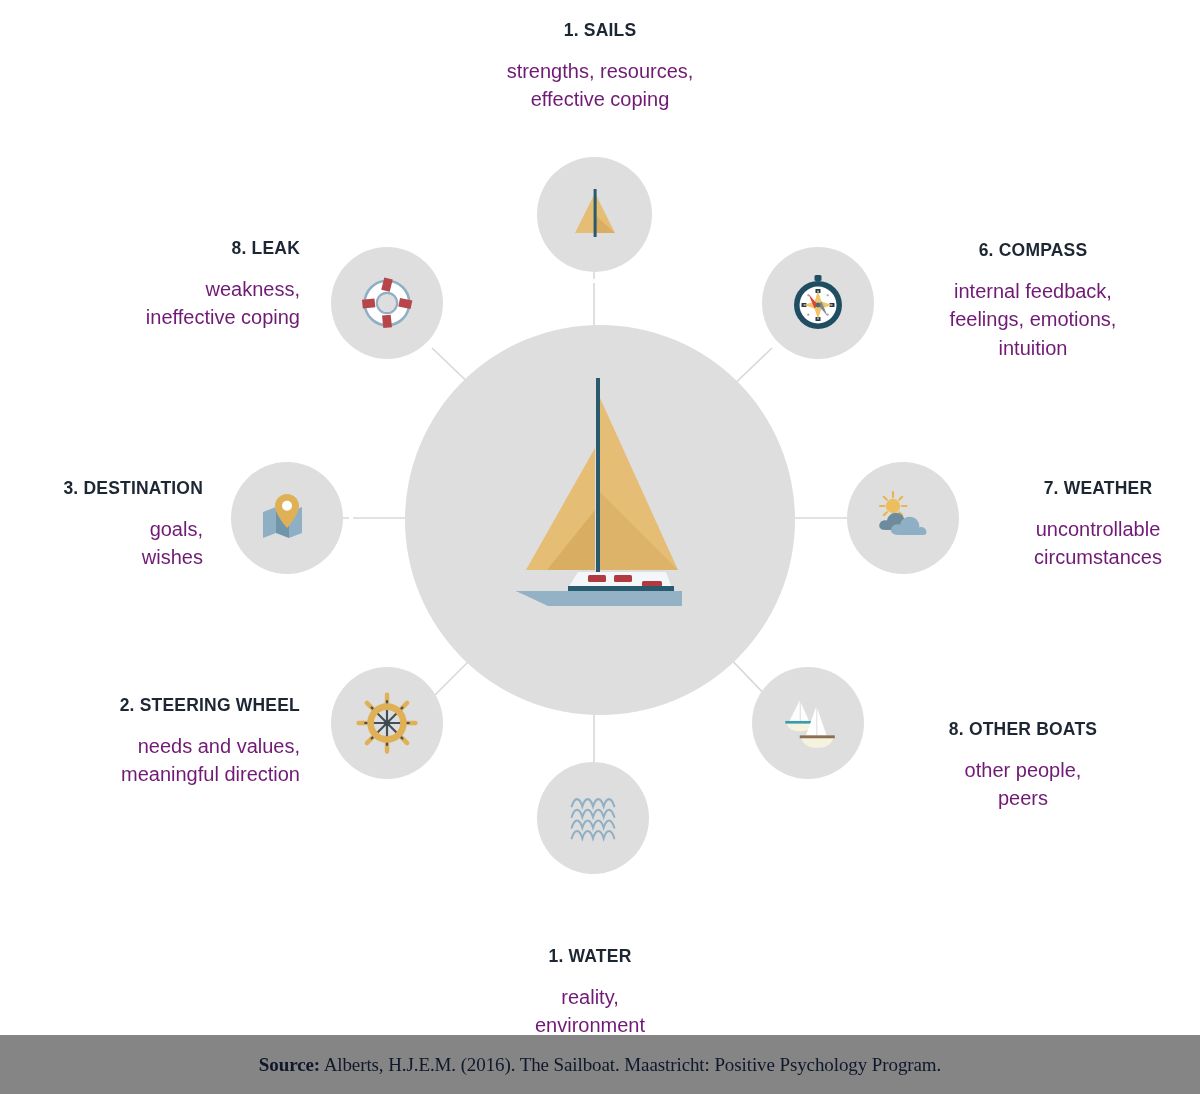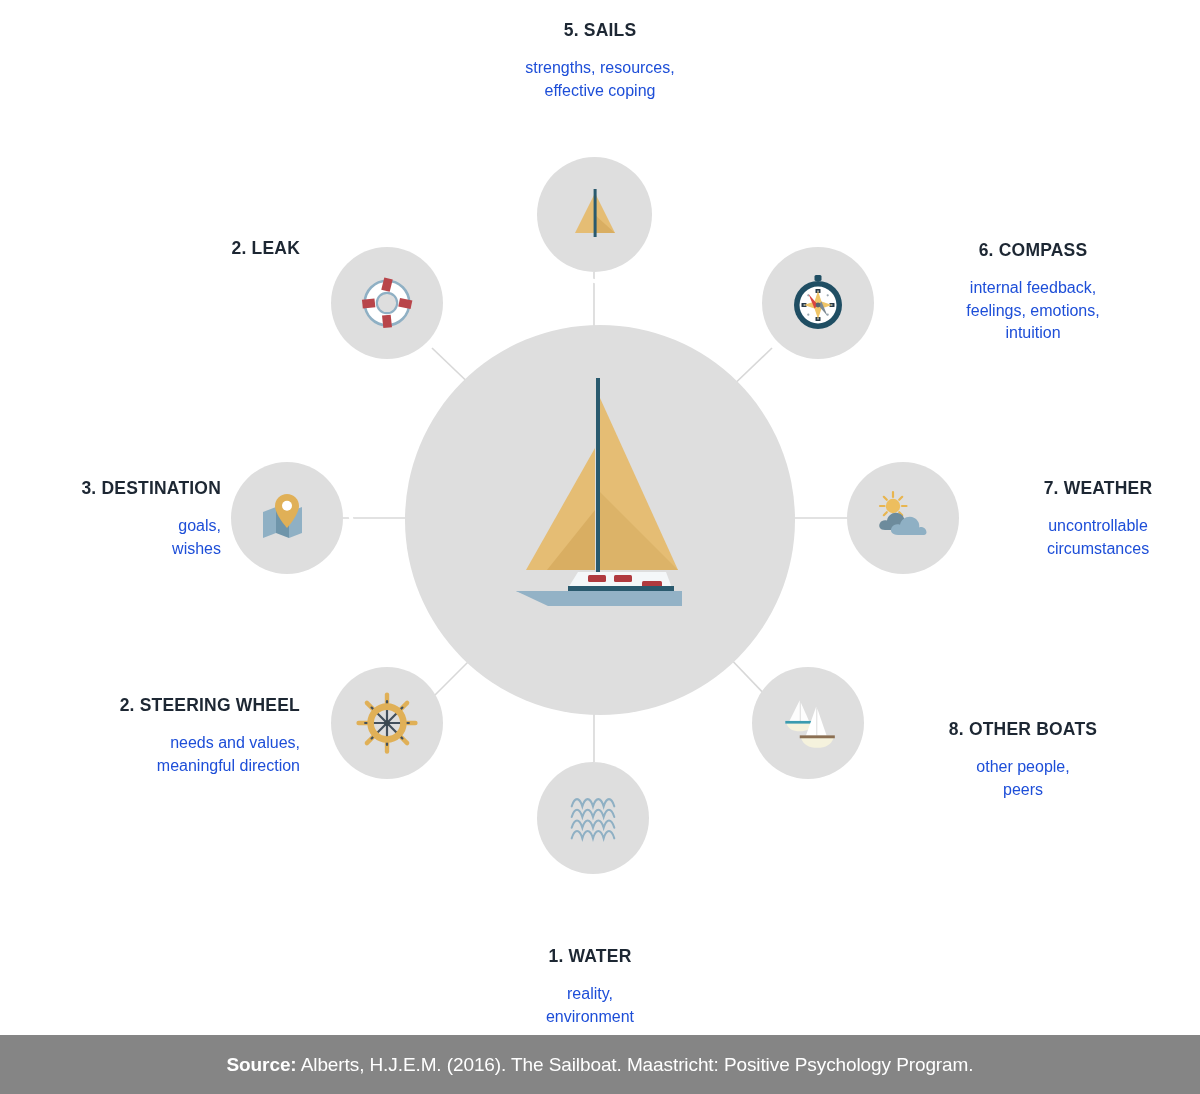--- a/index.html
+++ b/index.html
@@ -40,35 +40,35 @@
   .node-title {
     font-size: 17.5px;
     font-weight: bold;
     color: #1d2733;
     letter-spacing: 0.2px;
     line-height: 1.2;
     margin: 0 0 16px 0;
     white-space: nowrap;
   }
   .node-desc {
-    font-size: 16px;
-    color: #1d4ed8;
+    font-size: 20px;
+    color: #701a75;
     line-height: 1.42;
     margin: 0;
     white-space: pre-line;
   }
   .align-right { text-align: right; }
   .align-left  { text-align: center;  }
   .align-center{ text-align: center; }
 
   
   #text-sails      { left: 465px; top: 20px;  width: 270px; }
   #text-leak       { left: 100px; top: 238px; width: 200px; }
   #text-compass    { left: 908px; top: 240px; width: 250px; }
-  #text-destination{ left: 26px;  top: 478px; width: 195px; }
+  #text-destination{ left: 8px;  top: 478px; width: 195px; }
   #text-weather    { left: 998px; top: 478px; width: 200px; }
   #text-steering   { left: 75px;  top: 695px; width: 225px; }
   #text-otherboats { left: 898px; top: 695px; width: 250px; margin-top: 24px; }
   #text-water      { left: 455px; top: 946px; width: 270px; }
 
   
   .icon-bubble {
     position: absolute;
     border-radius: 50%;
     background: #dedede;
@@ -107,23 +107,23 @@
     left: 0;
     top: 1035px;
     width: 1200px;
     height: 59px;
     background: #858585;
     display: flex;
     align-items: center;
     justify-content: center;
   }
   #footer-text {
-    font-family: Liberation Sans, sans-serif;
+    font-family: Liberation Serif, serif;
     font-size: 19px;
-    color: #ffffff;
+    color: #0f172a;
     letter-spacing: -0.1px;
     white-space: nowrap;
   }
   #footer-text b { font-weight: bold; }
 </style>
 </head>
 <body>
 
 <div id="page">
 
@@ -175,37 +175,39 @@
 
     <div class="icon-bubble" id="bubble-sails">
       <svg viewBox="0 0 64 64" width="64" height="64">
         <polygon points="32,10 32,50 12,50" fill="#e5bd74"></polygon>
         <polygon points="32,10 32,50 52,50" fill="#e5bd74"></polygon>
         <polygon points="32,32 32,50 52,50" fill="#d9ae62"></polygon>
         <rect x="30.6" y="6" width="3" height="48" fill="#2a5a6e"></rect>
       </svg>
     </div>
     <div class="node-text align-center" id="text-sails">
-      <p class="node-title">5. SAILS</p>
+      <p class="node-title">1. SAILS</p>
       <p class="node-desc">strengths, resources,
 effective coping</p>
     </div>
 
     <div class="icon-bubble" id="bubble-leak">
       <svg viewBox="0 0 64 64" width="62" height="62">
         <circle cx="32" cy="32" r="23" fill="#ffffff" stroke="#8fb0c4" stroke-width="2.6"></circle>
         <circle cx="32" cy="32" r="10.5" fill="#dedede" stroke="#8fb0c4" stroke-width="2.2"></circle>
         <rect x="27.5" y="6.5" width="9" height="13" fill="#b8454a" transform="rotate(14 32 13)"></rect>
         <rect x="27.5" y="44.5" width="9" height="13" fill="#b8454a" transform="rotate(-6 32 51)"></rect>
         <rect x="6.5" y="28" width="13" height="9" fill="#b8454a" transform="rotate(-6 13 32)"></rect>
         <rect x="44.5" y="28" width="13" height="9" fill="#b8454a" transform="rotate(12 51 32)"></rect>
       </svg>
     </div>
     <div class="node-text align-right" id="text-leak">
-      <p class="node-title">2. LEAK</p>
+      <p class="node-title">8. LEAK</p>
+      <p class="node-desc">weakness,
+ineffective coping</p>
     </div>
 
     <div class="icon-bubble" id="bubble-compass">
       <svg viewBox="0 0 64 64" width="64" height="64">
         <rect x="28.5" y="4" width="7" height="6" rx="1.5" fill="#1f4e63"></rect>
         <circle cx="32" cy="34" r="24" fill="#1f4e63"></circle>
         <circle cx="32" cy="34" r="18.5" fill="#ffffff"></circle>
         <g fill="#2a3b47">
           <rect x="29.5" y="18" width="5" height="4" rx="0.6"></rect>
           <rect x="29.5" y="46" width="5" height="4" rx="0.6"></rect>

